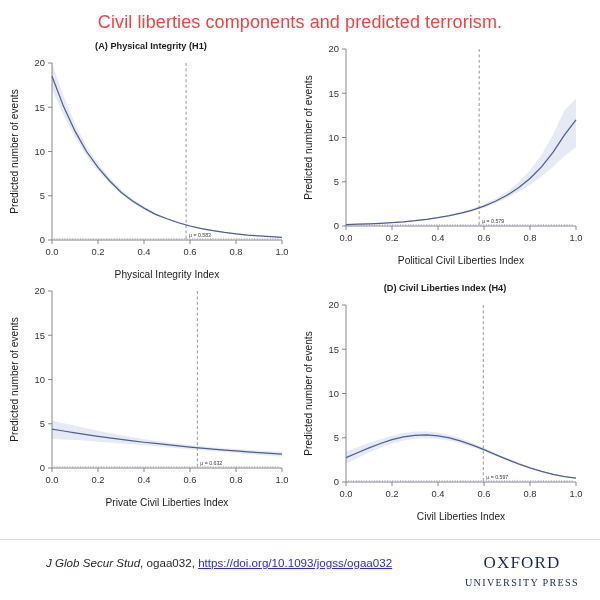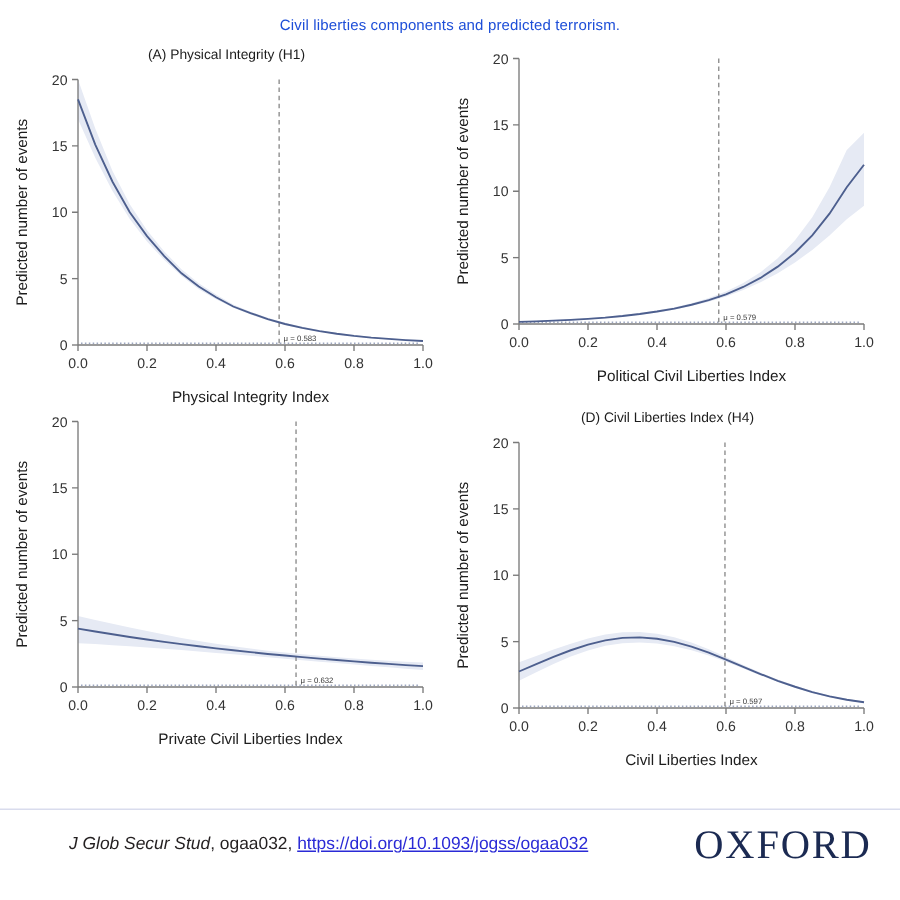--- a/index.html
+++ b/index.html
@@ -16,23 +16,23 @@
     position: relative;
   }
   #figure {
     width: 600px;
     height: 600px;
     position: relative;
     box-sizing: border-box;
   }
   .fig-title {
     text-align: center;
-    font-size: 10px;
+    font-size: 18px;
     font-weight: 400;
-    color: #1d4ed8;
+    color: #ef4444;
     padding-top: 12px;
     letter-spacing: 0.1px;
   }
   .panel-grid {
     position: relative;
     width: 600px;
     height: 495px;
   }
   .panel {
     position: absolute;
@@ -40,21 +40,21 @@
     height: 245px;
   }
   .panel.p-a { left: 6px;   top: 6px; }
   .panel.p-b { left: 300px; top: 6px; }
   .panel.p-c { left: 6px;   top: 248px; }
   .panel.p-d { left: 300px; top: 248px; }
 
   .panel-title {
     text-align: center;
     font-size: 9.2px;
-    font-weight: normal;
+    font-weight: bold;
     color: #1d1d1d;
     height: 14px;
     line-height: 14px;
   }
   .plot-svg { display: block; }
 
   .footer-rule {
     position: absolute;
     left: 0;
     top: 539px;
@@ -88,21 +88,21 @@
   .oup-logo {
     position: absolute;
     left: 458px;
     top: 10px;
     width: 128px;
     text-align: center;
     color: #1b2a52;
     font-family: "Liberation Serif", serif;
   }
   .oup-logo .oup-main {
-    font-size: 27px;
+    font-size: 17px;
     letter-spacing: 1.2px;
     line-height: 26px;
   }
   .oup-logo .oup-sub {
     font-size: 10.2px;
     letter-spacing: 1.3px;
     line-height: 14px;
   }
   text { font-family: "Liberation Sans", sans-serif; }
   .tick-lbl { font-size: 9.4px; fill: #333333; }
@@ -268,16 +268,17 @@
         </div>
     </div>
   </div>
 
   <div class="footer-rule"></div>
 
   <div class="footer">
     <div class="footer-cite"><span class="jrnl">J Glob Secur Stud</span><span>, ogaa032, </span><a class="doi" href="#">https://doi.org/10.1093/jogss/ogaa032</a></div>
     <div class="oup-logo">
       <div class="oup-main">OXFORD</div>
+      <div class="oup-sub">UNIVERSITY PRESS</div>
     </div>
   </div>
 
 </div>
 
 </body></html>

